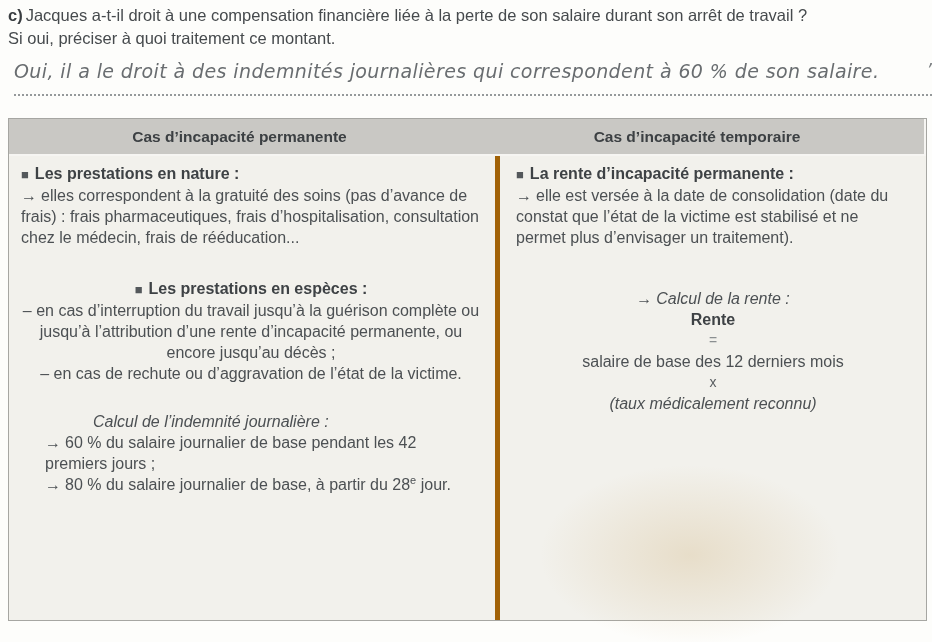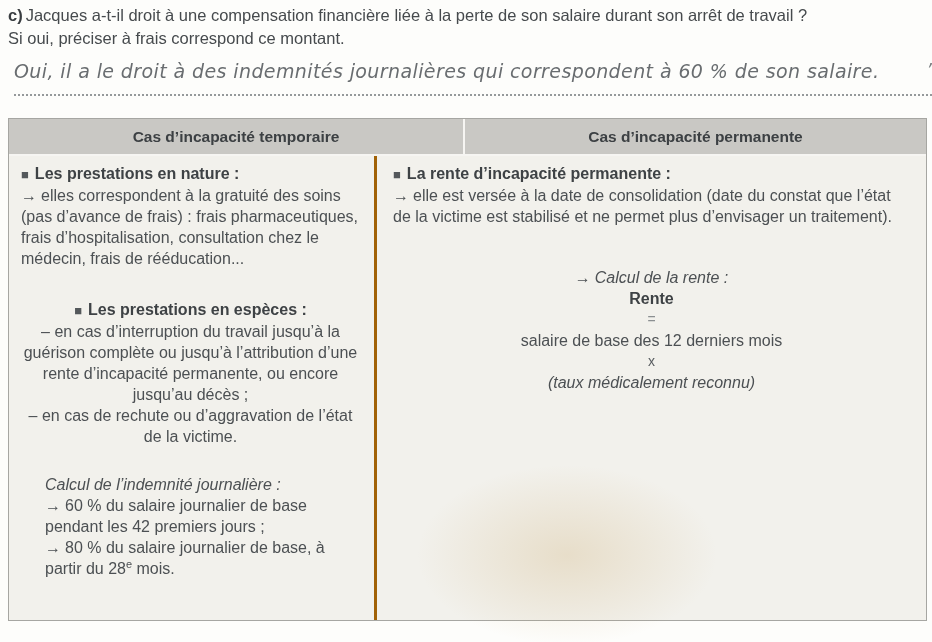--- a/index.html
+++ b/index.html
@@ -30,85 +30,85 @@
   
   .ctable { position:absolute; left:8px; top:118px; width:919px; height:503px;
             background:#f2f1ec; border:1px solid #a6a6a2; }
   .t-header { display:flex; height:37px; border-bottom:2px solid #f6f5f2; }
   .hcell { background:#c9c8c4; font-weight:bold; font-size:15.5px; color:#3c4043;
            display:flex; align-items:center; justify-content:center; }
   .hleft  { width:456px; border-right:2px solid #f6f5f2; }
   .hright { flex:1; }
 
   .t-body { display:flex; height:464px; font-size:16px; line-height:21px; color:#4c5053; }
-  .bleft  { width:368px; border-right:3px solid #a16207; padding:7px 14px 0 12px; }
+  .bleft  { width:491px; border-right:5px solid #a16207; padding:7px 14px 0 12px; }
   .bright { flex:1; padding:7px 16px 0 16px; position:relative; }
 
   .btitle { font-weight:bold; color:#3e4245; }
   .sq    { font-size:13px; margin-right:6px; color:#54585b; }
   .arrow { font-weight:bold; margin-right:4px; color:#4c5053; }
 
   .mt-especes { margin-top:30px;text-align:center; }
   .calc  { margin-top:27px; padding-left:24px; }
-  .calc .ititle { font-style:italic; }
+  .calc .ititle { font-style:italic;margin-left:48px; }
   sup { font-size:11px; line-height:0; }
 
   .formula { margin-top:40px; text-align:center; }
   .formula .intro { font-style:italic; }
   .formula .fname { font-weight:bold; color:#3e4245; }
   .formula .eq    { font-size:14px; color:#8b8f91; }
   .formula .times { font-size:14px; color:#5a5e61; }
   .formula .note  { font-style:italic; }
 
   .stain { position:absolute; left:40px; bottom:-25px; width:300px; height:180px;
            background:radial-gradient(closest-side, rgba(193,152,78,0.22), rgba(193,152,78,0));
            pointer-events:none; }
 </style>
 </head>
 <body>
 
 <div class="page">
 
   <div class="question">
     <div><span class="q-label">c)</span><span>Jacques a-t-il droit à une compensation financière liée à la perte de son salaire durant son arrêt de travail ?</span></div>
-    <div>Si oui, préciser à frais correspond ce montant.</div>
+    <div>Si oui, préciser à quoi traitement ce montant.</div>
   </div>
 
   <div class="answer-row">
     <span class="handwriting">Oui, il a le droit à des indemnités journalières qui correspondent à 60 % de son salaire.</span>
     <span class="fill"></span>
     <span class="end-mark">’</span>
   </div>
 
   <div class="ctable">
 
     <div class="t-header">
+      <div class="hcell hright">Cas d’incapacité permanente</div>
       <div class="hcell hleft">Cas d’incapacité temporaire</div>
-      <div class="hcell hright">Cas d’incapacité permanente</div>
     </div>
 
     <div class="t-body">
 
       <div class="bleft">
 
         <div>
           <div class="btitle"><span class="sq">■</span><span>Les prestations en nature :</span></div>
           <div><span class="arrow">→</span><span>elles correspondent à la gratuité des soins (pas d’avance de frais) : frais pharmaceutiques, frais d’hospitalisation, consultation chez le médecin, frais de rééducation...</span></div>
         </div>
 
         <div class="mt-especes">
           <div class="btitle"><span class="sq">■</span><span>Les prestations en espèces :</span></div>
           <div>– en cas d’interruption du travail jusqu’à la guérison complète ou jusqu’à l’attribution d’une rente d’incapacité permanente, ou encore jusqu’au décès ;</div>
           <div>– en cas de rechute ou d’aggravation de l’état de la victime.</div>
         </div>
 
         <div class="calc">
           <div class="ititle">Calcul de l’indemnité journalière :</div>
           <div><span class="arrow">→</span><span>60 % du salaire journalier de base pendant les 42 premiers jours ;</span></div>
-          <div><span class="arrow">→</span><span>80 % du salaire journalier de base, à partir du 28</span><sup>e</sup><span> mois.</span></div>
+          <div><span class="arrow">→</span><span>80 % du salaire journalier de base, à partir du 28</span><sup>e</sup><span> jour.</span></div>
         </div>
 
       </div>
 
       <div class="bright">
 
         <div>
           <div class="btitle"><span class="sq">■</span><span>La rente d’incapacité permanente :</span></div>
           <div><span class="arrow">→</span><span>elle est versée à la date de consolidation (date du constat que l’état de la victime est stabilisé et ne permet plus d’envisager un traitement).</span></div>
         </div>

